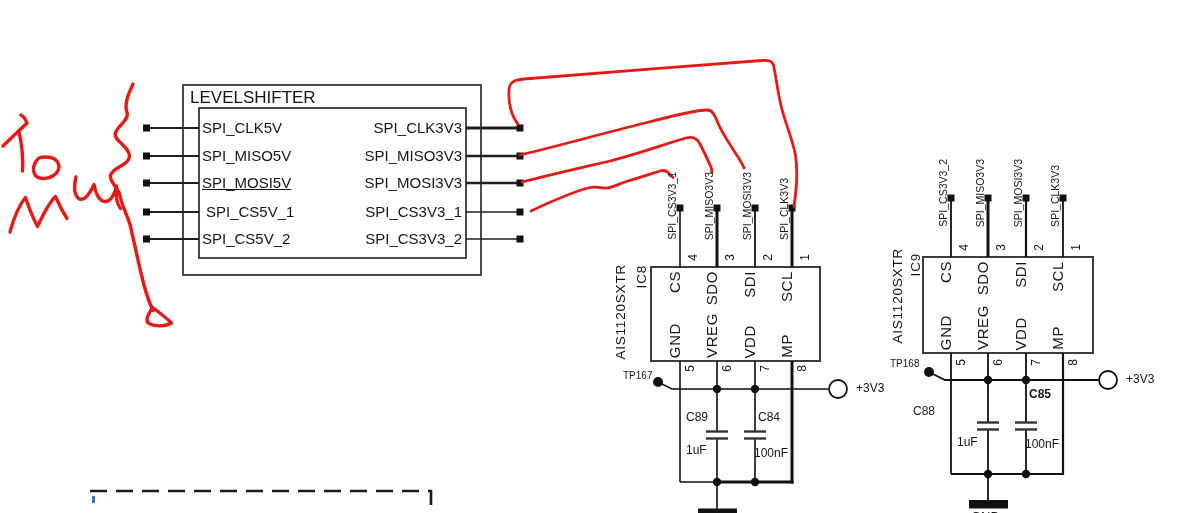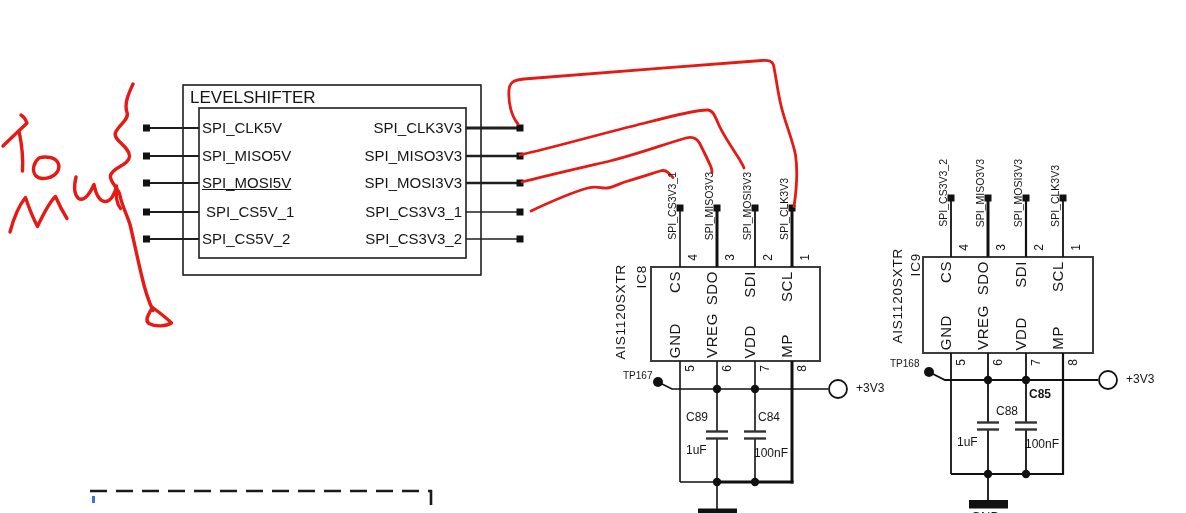--- a/index.html
+++ b/index.html
@@ -232,20 +232,20 @@
   <div class="vt fs-pin" style="left:1050px;top:241px;">SCL</div>
   <div class="vb fs-pin" style="left:938px;bottom:183px;">GND</div>
   <div class="vb fs-pin" style="left:975px;bottom:183px;">VREG</div>
   <div class="vb fs-pin" style="left:1013px;bottom:183px;">VDD</div>
   <div class="vb fs-pin" style="left:1050px;bottom:183px;">MP</div>
   <div class="vt fs-num" style="left:955px;top:339px;">5</div>
   <div class="vt fs-num" style="left:992px;top:339px;">6</div>
   <div class="vt fs-num" style="left:1030px;top:339px;">7</div>
   <div class="vt fs-num" style="left:1067px;top:339px;">8</div>
   <div class="t fs-tp" style="left:890px;top:339px;">TP168</div>
-  <div class="t fs-cap" style="left:996px;top:385px;">C88</div>
+  <div class="t fs-cap" style="left:913px;top:385px;">C88</div>
   <div class="t fs-cap" style="left:957px;top:416px;">1uF</div>
   <div class="t fs-cap" style="left:1029px;top:368px;font-weight:bold;">C85</div>
   <div class="t fs-cap" style="left:1025px;top:418px;">100nF</div>
   <div class="t fs-cap" style="left:1126px;top:353px;">+3V3</div>
   <div class="t fs-gnd" style="left:971px;top:490px;">GND</div>
 
 </div>
 
 </body></html>

